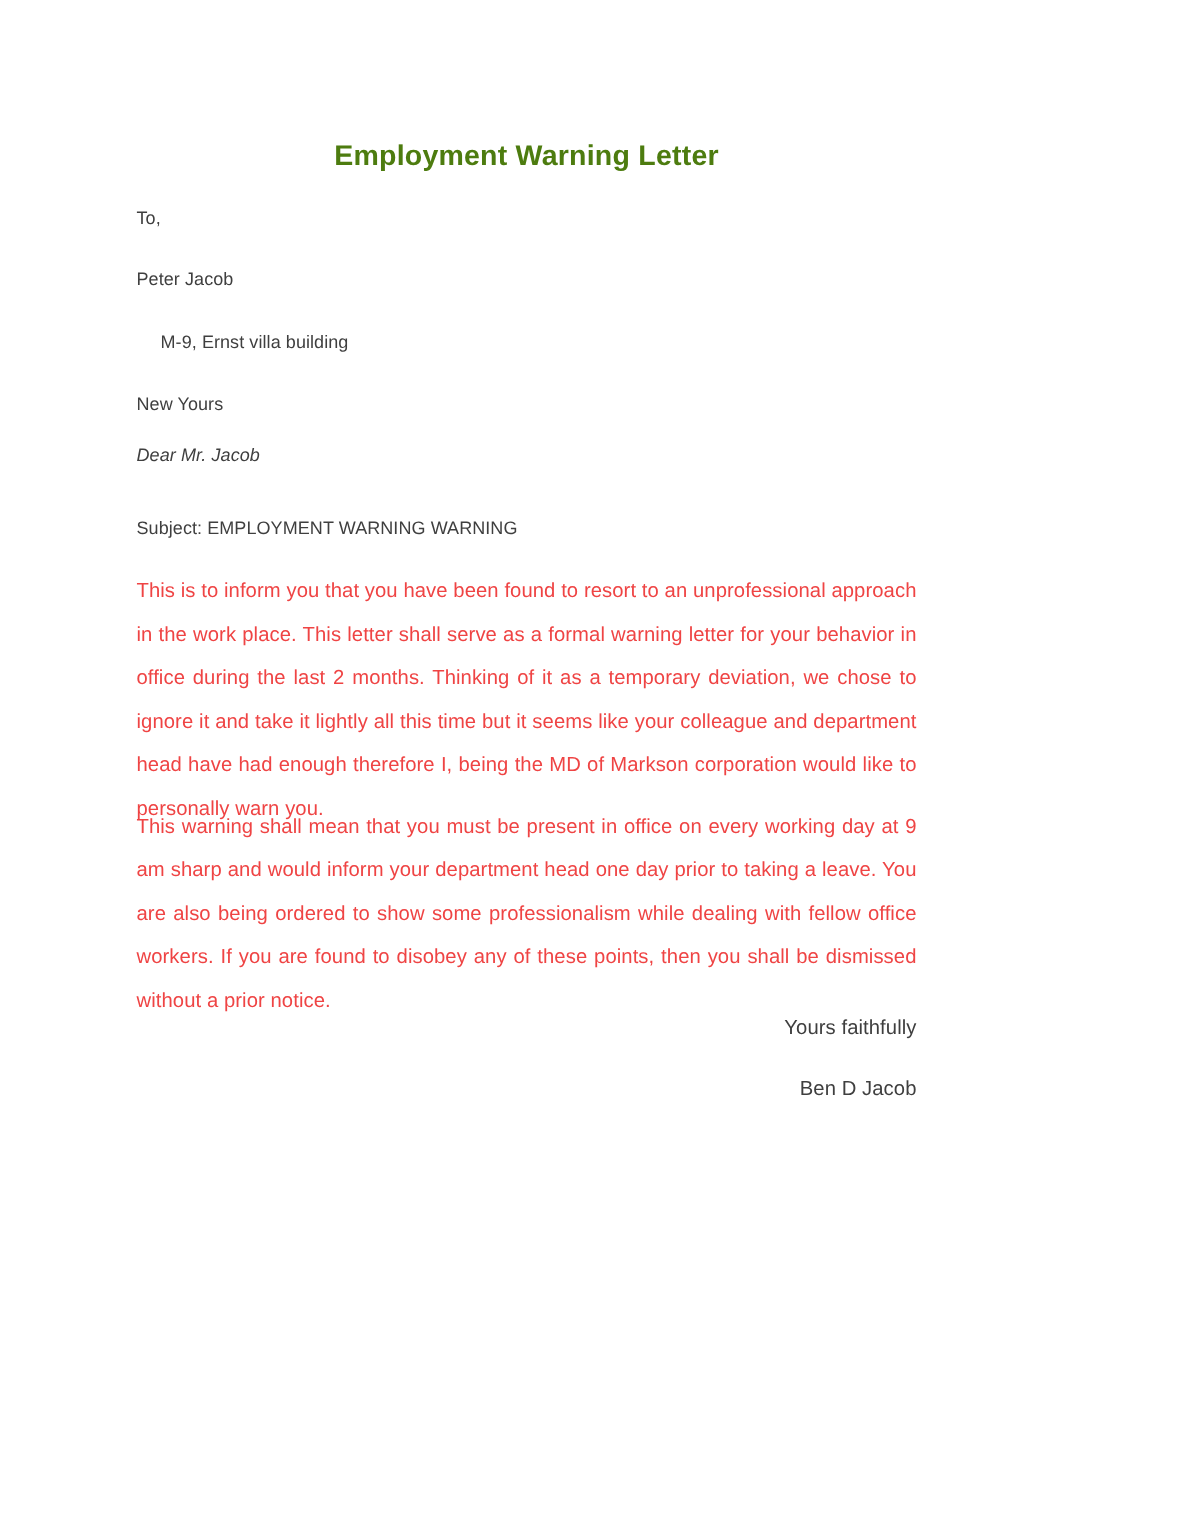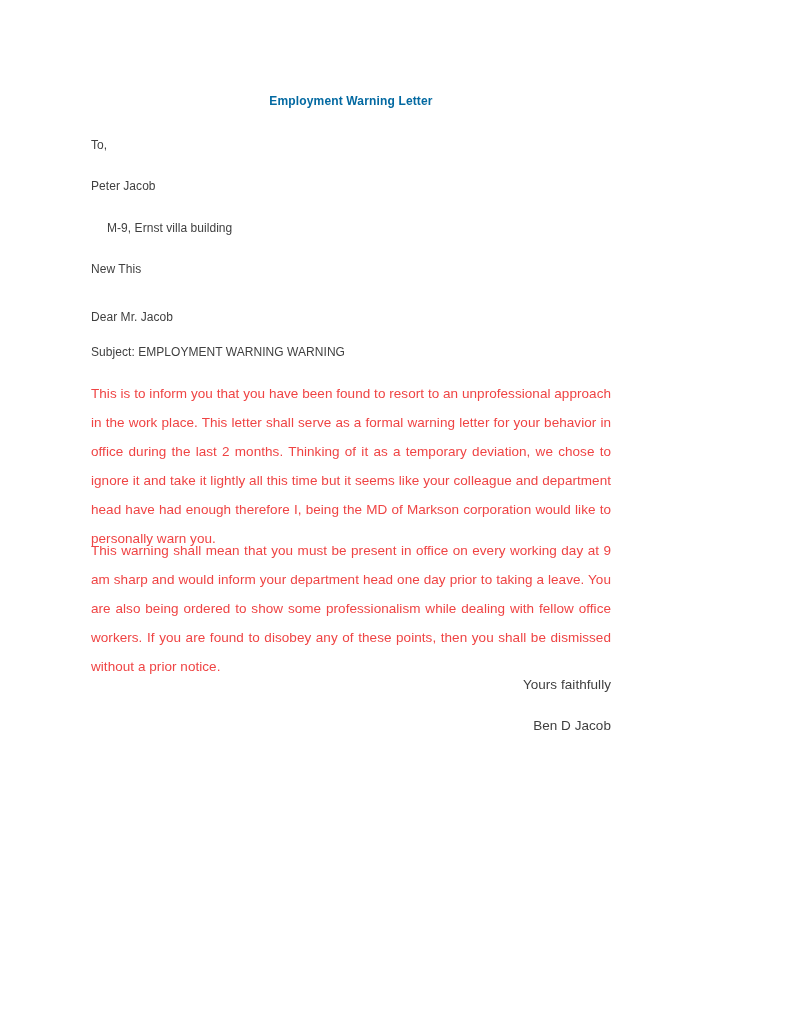--- a/index.html
+++ b/index.html
@@ -26,23 +26,23 @@
     position: absolute;
     left: 91px;
     top: 0;
     width: 520px;
   }
 
   .doc-title {
     margin: 0;
     padding: 0;
     text-align: center;
-    font-size: 12px;
+    font-size: 19px;
     font-weight: bold;
-    color: #0369a1;
+    color: #4d7c0f;
     letter-spacing: 0.15px;
     position: absolute;
     top: 94px;
     left: 0;
     width: 520px;
   }
 
   .addr-line {
     position: absolute;
     left: 0;
@@ -85,23 +85,23 @@
   <div class="sheet">
 
     <div class="doc-title">Employment Warning Letter</div>
 
     <div class="addr-line" style="top:136px;">To,</div>
 
     <div class="addr-line" style="top:177px;">Peter Jacob</div>
 
     <div class="addr-line" style="top:219px;margin-left:16px;">M-9, Ernst villa building</div>
 
-    <div class="addr-line" style="top:260px;">New This</div>
+    <div class="addr-line" style="top:260px;">New Yours</div>
 
-    <div class="addr-line" style="top:308px;">Dear Mr. Jacob</div>
+    <div class="addr-line" style="top:294px;font-style:italic;">Dear Mr. Jacob</div>
 
     <div class="addr-line" style="top:343px;">Subject: EMPLOYMENT WARNING WARNING</div>
 
     <div class="body-block" style="top:379px;">This is to inform you that you have been found to resort to an unprofessional approach in the work place. This letter shall serve as a formal warning letter for your behavior in office during the last 2 months. Thinking of it as a temporary deviation, we chose to ignore it and take it lightly all this time but it seems like your colleague and department head have had enough therefore I, being the MD of Markson corporation would like to personally warn you.</div>
 
     <div class="body-block" style="top:536px;">This warning shall mean that you must be present in office on every working day at 9 am sharp and would inform your department head one day prior to taking a leave. You are also being ordered to show some professionalism while dealing with fellow office workers. If you are found to disobey any of these points, then you shall be dismissed without a prior notice.</div>
 
     <div class="closing-line" style="top:676px;">Yours faithfully</div>
 
     <div class="closing-line" style="top:717px;">Ben D Jacob</div>

